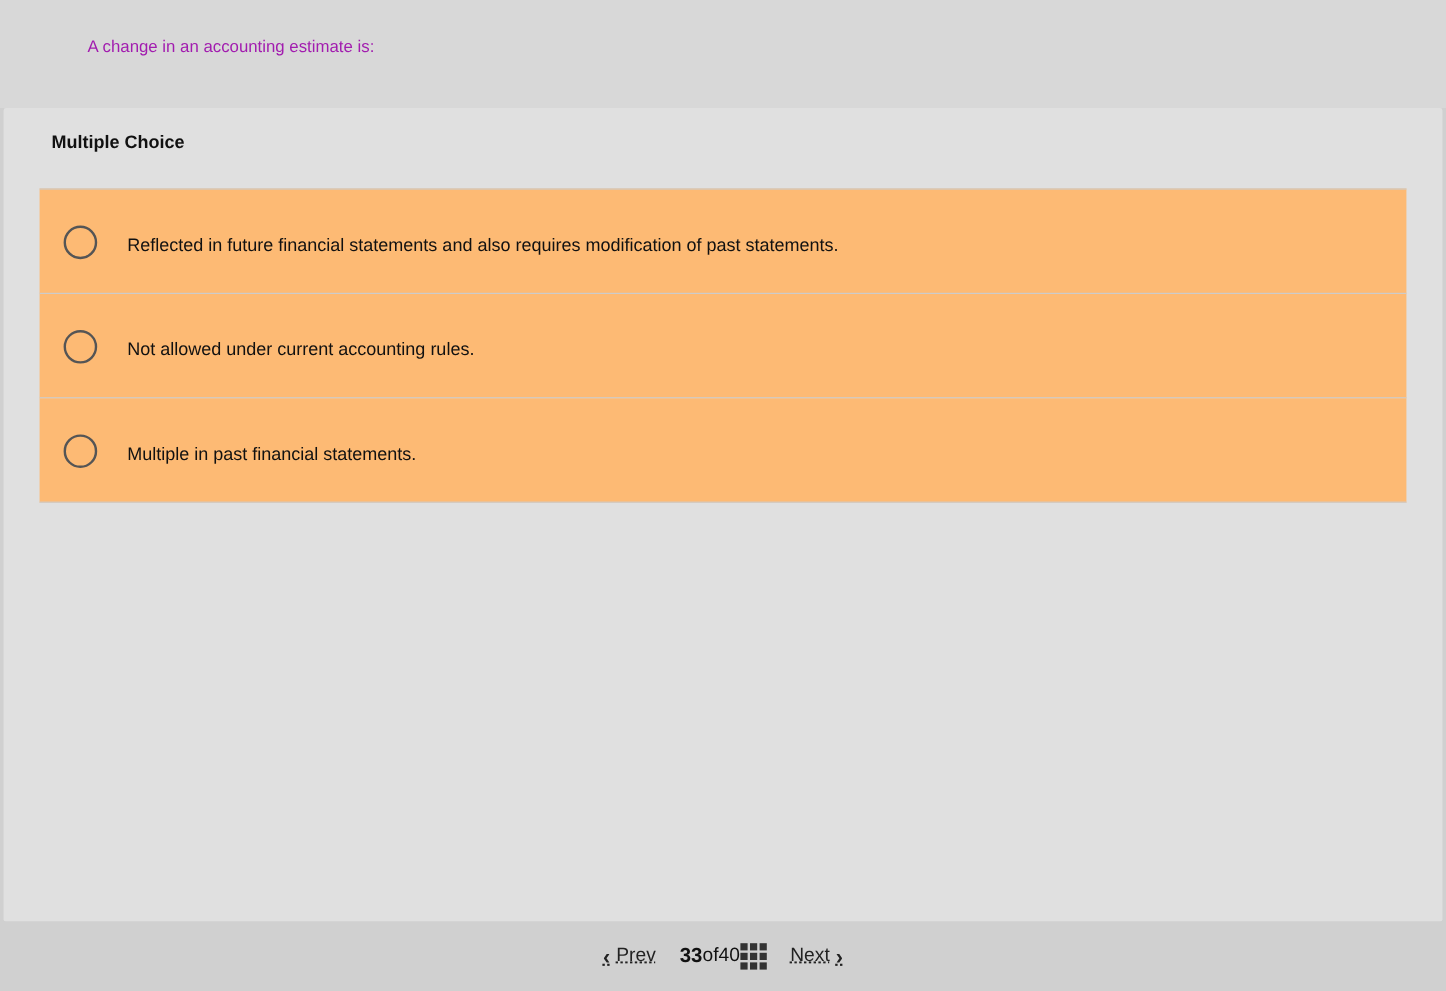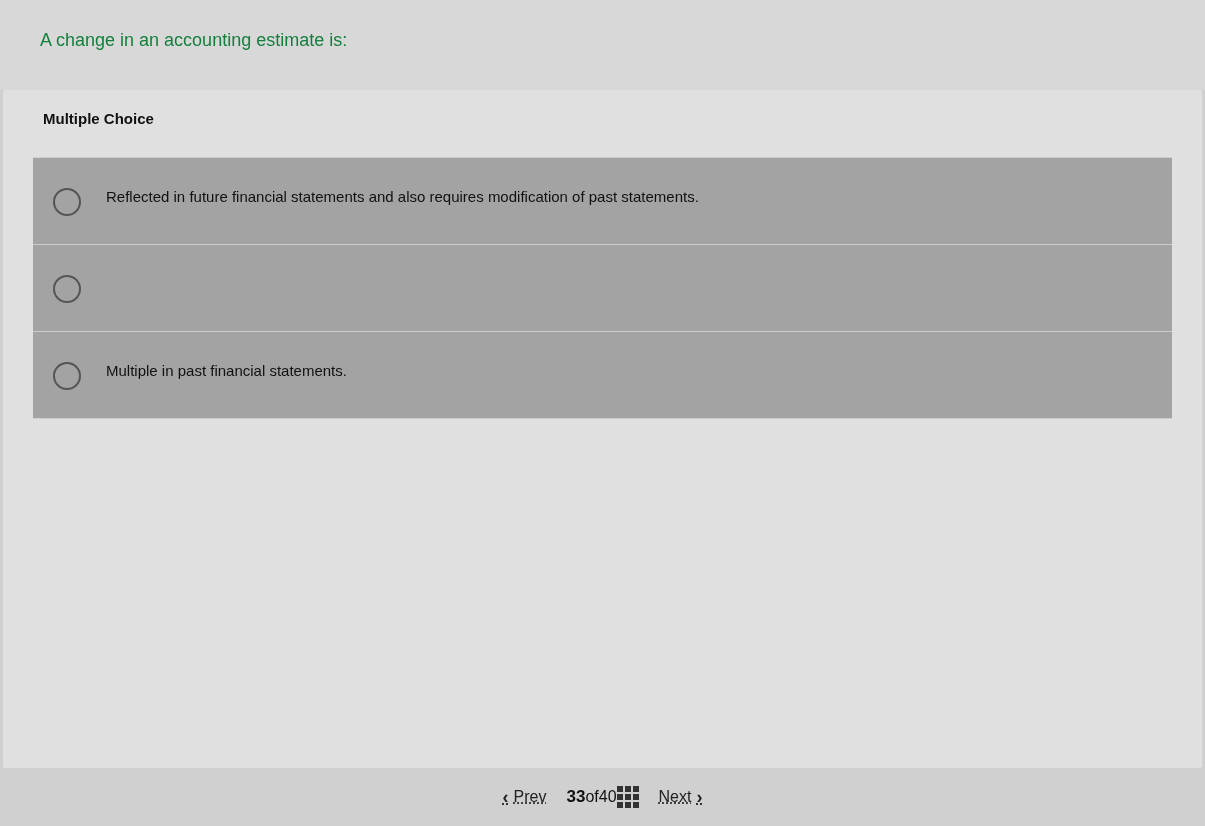--- a/index.html
+++ b/index.html
@@ -18,23 +18,24 @@
       flex-direction: column;
     }
 
     .top-section {
       background-color: #d8d8d8;
       padding: 30px 40px 20px 40px;
       min-height: 90px;
     }
 
     .question-text {
-      font-size: 18px;
-      color: #15803d;
+      font-size: 14px;
+      color: #a21caf;
       font-weight: 400;
+      margin-left: 33px;
     }
 
     .main-card {
       background-color: #e0e0e0;
       margin: 0 3px;
       flex: 1;
       border-radius: 2px;
       display: flex;
       flex-direction: column;
       padding: 20px 30px 20px 30px;
@@ -50,23 +51,23 @@
 
     .options-container {
       display: flex;
       flex-direction: column;
       gap: 0px;
       flex: 1;
     }
 
     .option-row {
       display: flex;
-      align-items: flex-start;
+      align-items: flex-end;
       padding: 28px 20px 28px 20px;
-      background-color: #a3a3a3;
+      background-color: #fdba74;
       border-bottom: 1px solid #ccc;
       cursor: pointer;
       position: relative;
     }
 
     .option-row:first-child {
       border-top: 1px solid #ccc;
     }
 
     .radio-circle {
@@ -154,20 +155,21 @@
 
   <div class="options-container">
 
     <div class="option-row">
       <div class="radio-circle"></div>
       <span class="option-text">Reflected in future financial statements and also requires modification of past statements.</span>
     </div>
 
     <div class="option-row">
       <div class="radio-circle"></div>
+      <span class="option-text">Not allowed under current accounting rules.</span>
     </div>
 
     <div class="option-row">
       <div class="radio-circle"></div>
       <span class="option-text">Multiple in past financial statements.</span>
     </div>
 
   </div>
 </div>
 

